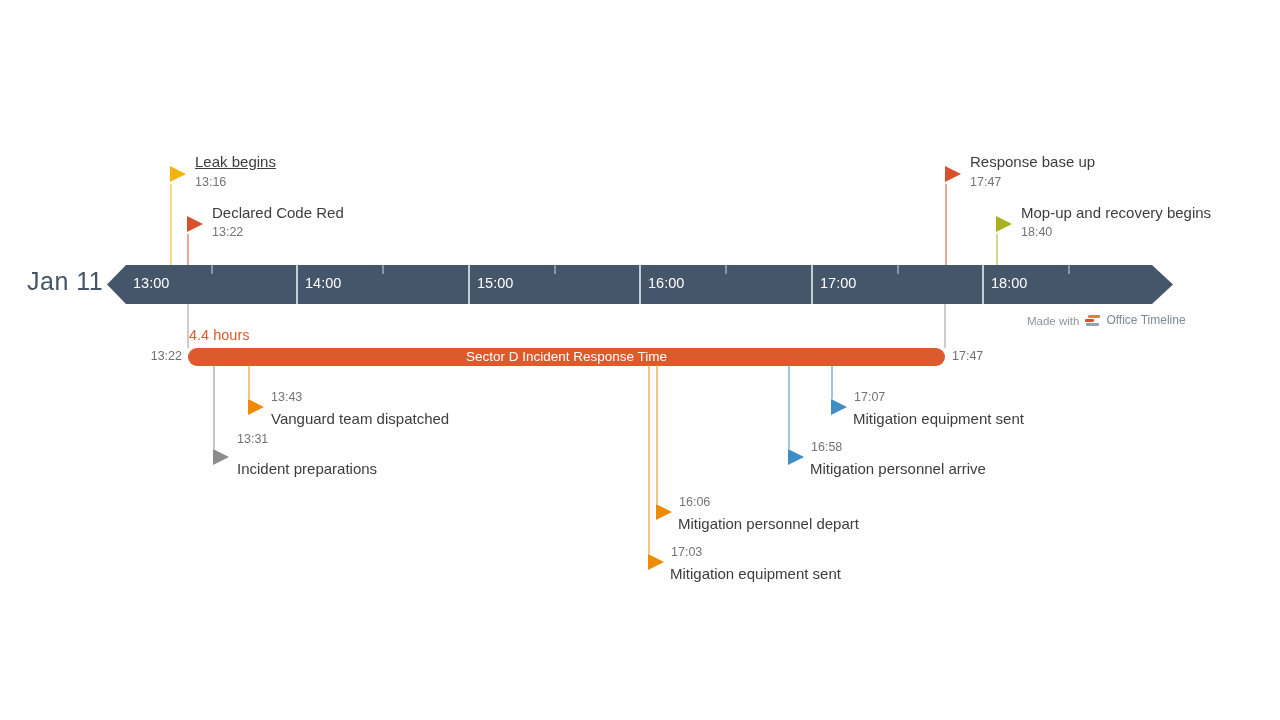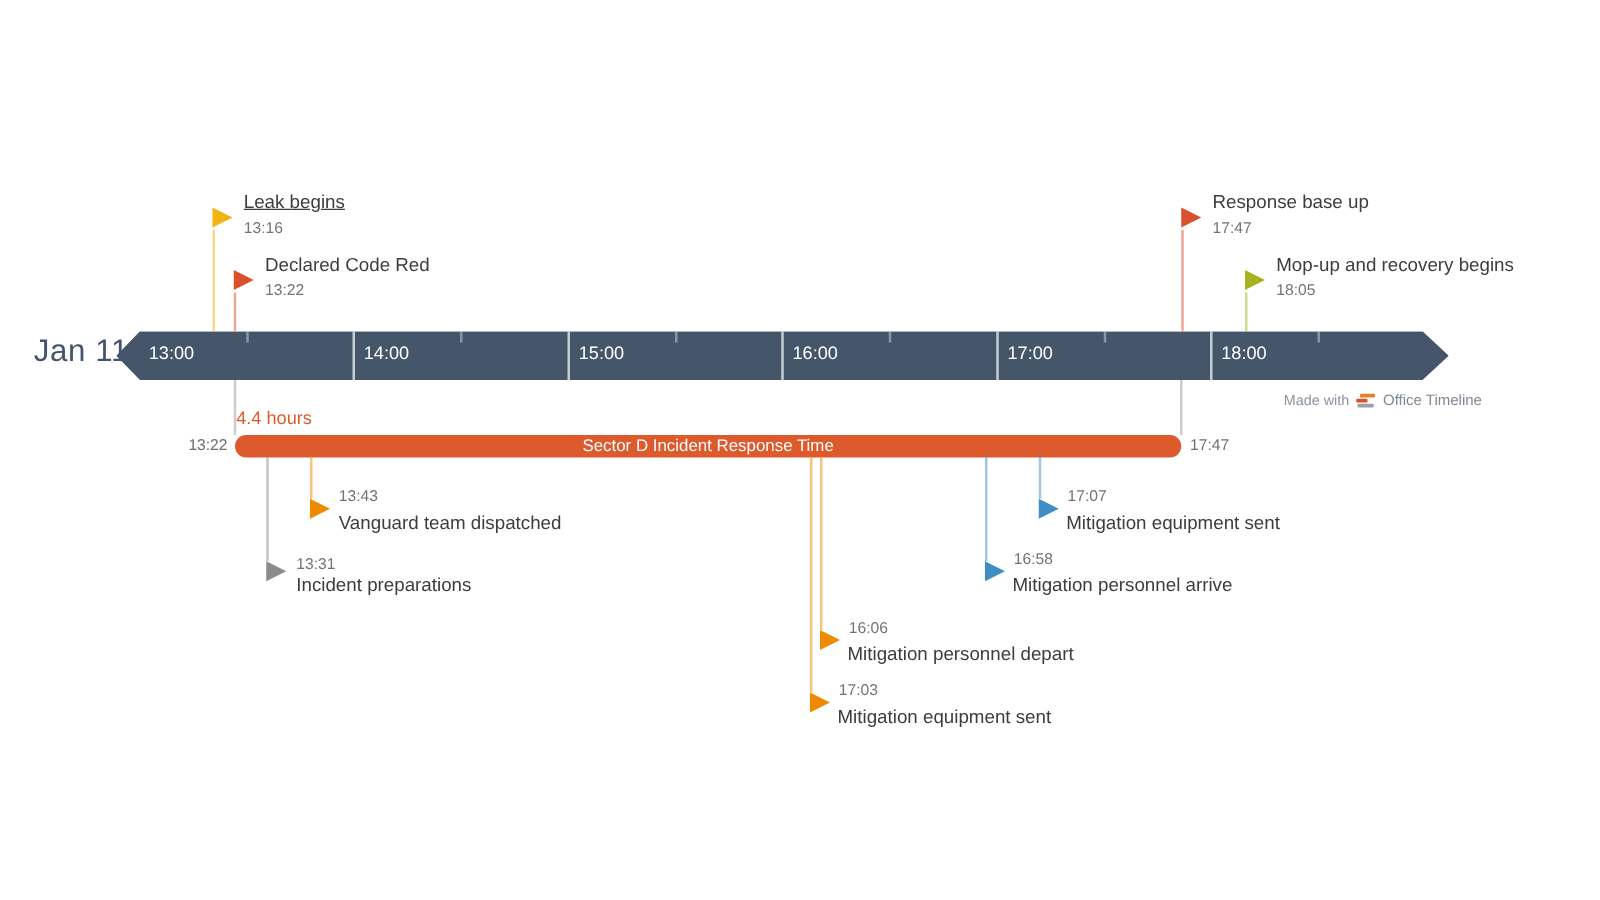--- a/index.html
+++ b/index.html
@@ -4,21 +4,21 @@
 <style>
   html,body{margin:0;padding:0}
   body{
     width:1280px;height:720px;background:#ffffff;position:relative;overflow:hidden;
     font-family:"Liberation Sans", sans-serif;
   }
   .stage{position:absolute;left:0;top:0;width:1280px;height:720px}
 
   .date-label{position:absolute;left:27px;top:267px;font-size:25px;color:#44546A;letter-spacing:.5px}
 
-  .band{position:absolute;left:93px;top:265px;width:1066px;height:52px;
+  .band{position:absolute;left:107px;top:265px;width:1066px;height:52px;
         clip-path:polygon(19px 0,1045px 0,1066px 19.5px,1045px 39px,19px 39px,0 19.5px)}
   .hline{position:absolute;top:0;width:1.5px;height:39px;background:rgba(235,239,244,.78)}
   .htick{position:absolute;width:1.5px;height:9px;background:rgba(235,239,244,.42)}
   .htick.b{bottom:0}
   .hlabel{position:absolute;top:10px;font-size:14.5px;color:#ffffff;white-space:nowrap}
 
   .ms-name{position:absolute;font-size:15px;color:#3d3d3d;white-space:nowrap}
   .ms-name.u{text-decoration:underline}
   .ms-time{position:absolute;font-size:12.5px;color:#737373;white-space:nowrap}
   .ms-flag{position:absolute;width:0;height:0;border-top:8.5px solid transparent;
@@ -88,37 +88,37 @@
   <div class="ms-time" style="left:212px;top:225px">13:22</div>
 
   <div class="ms-line" style="left: 945px; top: 184px; height: 81px; background: rgb(217, 80, 44);"></div>
   <div class="ms-flag" style="left: 945px; top: 166px; border-left-color: rgb(217, 80, 44);"></div>
   <div class="ms-name" style="left:970px;top:153px">Response base up</div>
   <div class="ms-time" style="left:970px;top:175px">17:47</div>
 
   <div class="ms-line" style="left: 996px; top: 234px; height: 31px; background: rgb(164, 179, 31);"></div>
   <div class="ms-flag" style="left: 996px; top: 216px; border-left-color: rgb(164, 179, 31);"></div>
   <div class="ms-name" style="left:1021px;top:204px">Mop-up and recovery begins</div>
-  <div class="ms-time" style="left:1021px;top:225px">18:05</div>
+  <div class="ms-time" style="left:1021px;top:225px">18:40</div>
 
   <div class="bar-conn" style="left: 187px; top: 304px; height: 44px; background: rgb(201, 201, 201);"></div>
   <div class="bar-conn" style="left: 944px; top: 304px; height: 44px; background: rgb(201, 201, 201);"></div>
   <div class="duration" style="color: rgb(221, 90, 45);">4.4 hours</div>
   <div class="bar-time start">13:22</div>
   <div class="bar" style="background: rgb(221, 90, 45);">Sector D Incident Response Time</div>
   <div class="bar-time end">17:47</div>
 
   <div class="ms-line" style="left: 248px; top: 365px; height: 34px; background: rgb(238, 138, 0);"></div>
   <div class="ms-flag" style="left: 248px; top: 399px; border-left-color: rgb(238, 138, 0);"></div>
   <div class="ms-time" style="left:271px;top:390px">13:43</div>
   <div class="ms-name" style="left:271px;top:410px">Vanguard team dispatched</div>
 
   <div class="ms-line" style="left: 213px; top: 365px; height: 84px; background: rgb(140, 140, 140);"></div>
   <div class="ms-flag" style="left: 213px; top: 449px; border-left-color: rgb(140, 140, 140);"></div>
-  <div class="ms-time" style="left:237px;top:444px">13:31</div>
+  <div class="ms-time" style="left:237px;top:432px">13:31</div>
   <div class="ms-name" style="left:237px;top:460px">Incident preparations</div>
 
   <div class="ms-line" style="left: 831px; top: 365px; height: 34px; background: rgb(62, 141, 197);"></div>
   <div class="ms-flag" style="left: 831px; top: 399px; border-left-color: rgb(62, 141, 197);"></div>
   <div class="ms-time" style="left:854px;top:390px">17:07</div>
   <div class="ms-name" style="left:853px;top:410px">Mitigation equipment sent</div>
 
   <div class="ms-line" style="left: 788px; top: 365px; height: 84px; background: rgb(62, 141, 197);"></div>
   <div class="ms-flag" style="left: 788px; top: 449px; border-left-color: rgb(62, 141, 197);"></div>
   <div class="ms-time" style="left:811px;top:440px">16:58</div>

